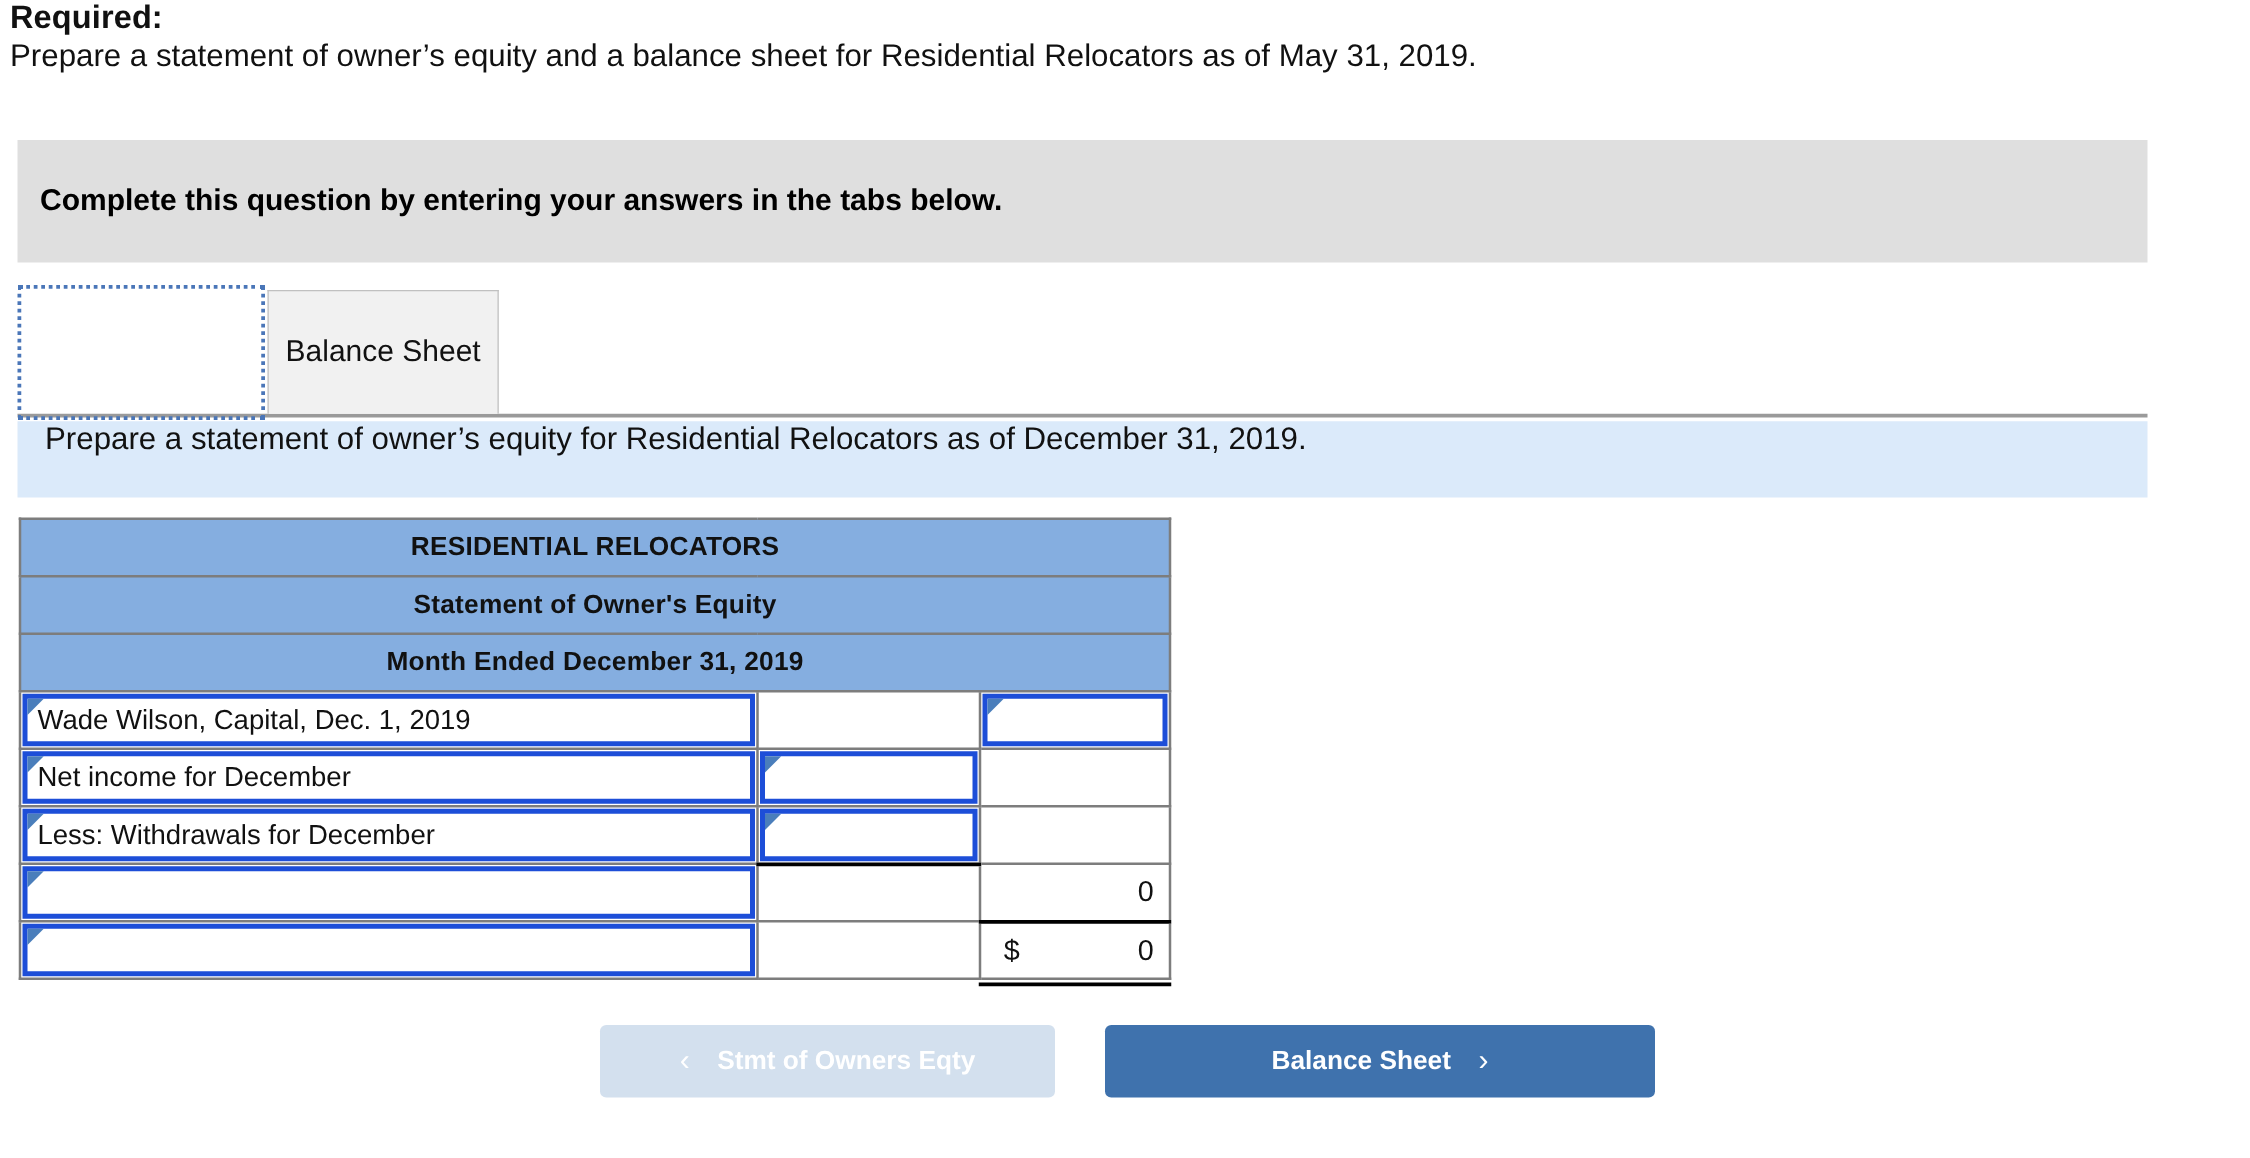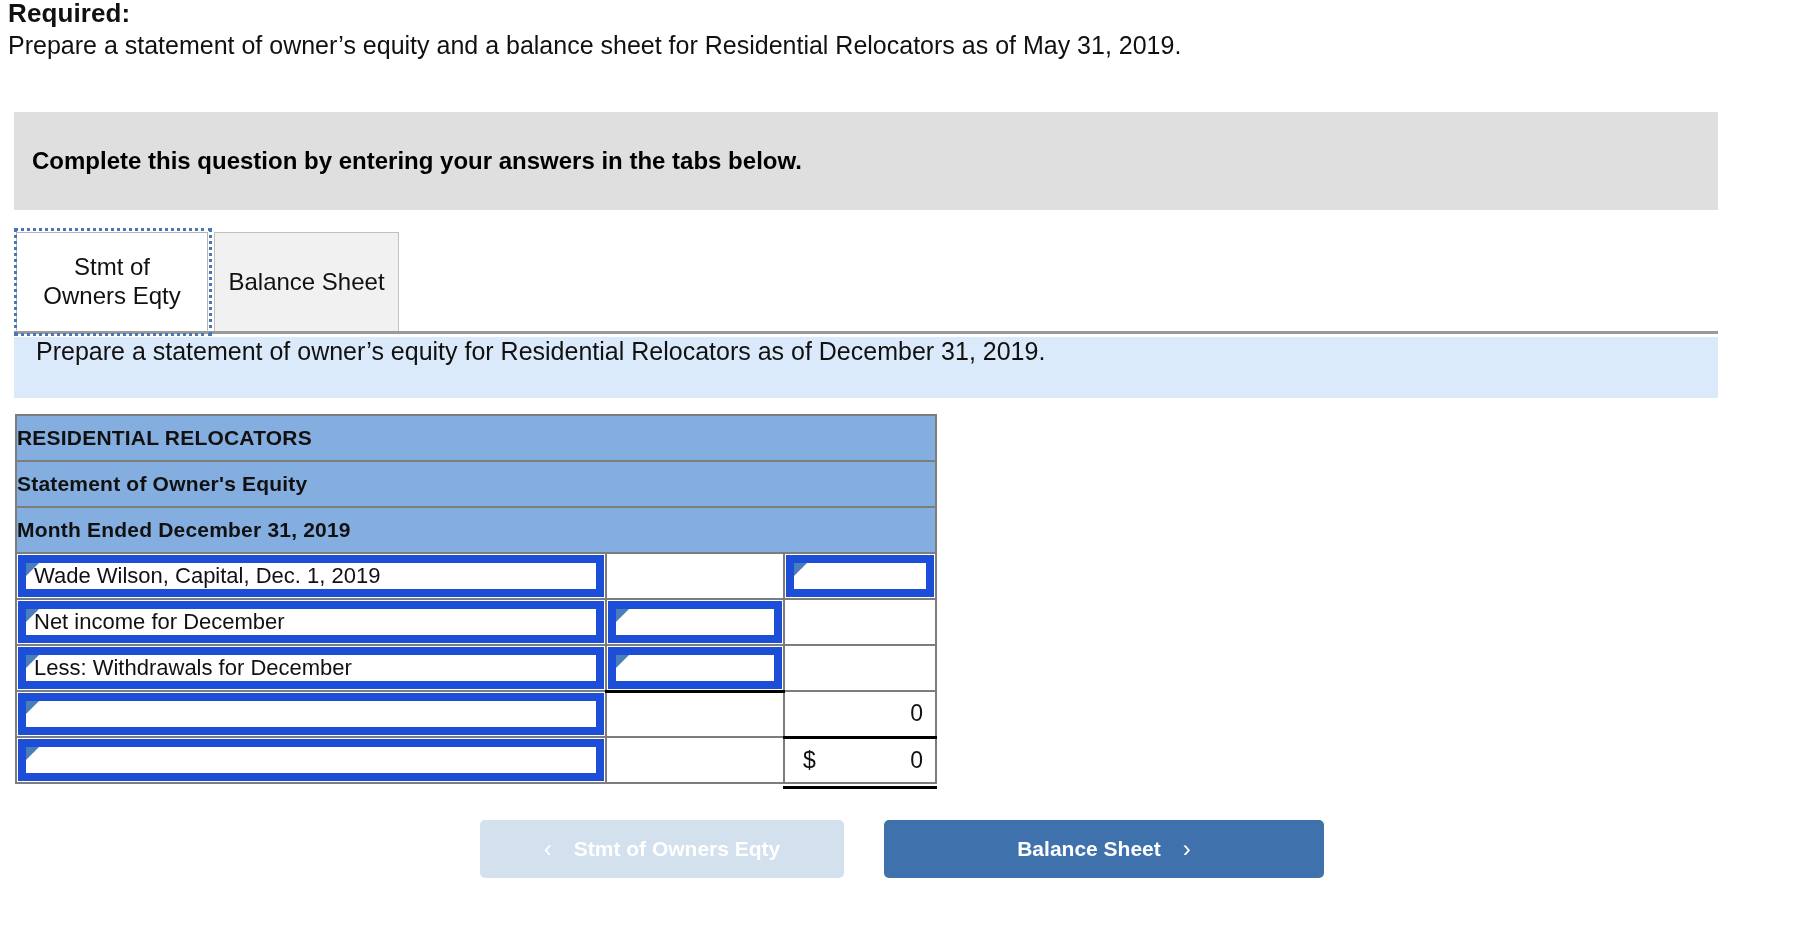--- a/index.html
+++ b/index.html
@@ -128,34 +128,34 @@
     padding: 0;
     height: 46px;
     vertical-align: middle;
   }
   .col-label { width: 590px; }
   .col-mid   { width: 178px; }
   .col-right { width: 152px; }
 
   .hdr {
     background: #85AEE0;
-    text-align: left;
+    text-align: center;
     font-size: 21px;
     font-weight: bold;
     color: #111;
     letter-spacing: 0.2px;
   }
 
   
   .cellwrap { position: relative; width: 100%; height: 100%; }
 
   .inputbox {
     position: absolute;
     left: 1px; top: 1px; right: 1px; bottom: 1px;
-    border: 8px solid #1d4ed8;
+    border: 4px solid #1d4ed8;
     background: #ffffff;
     display: flex;
     align-items: center;
     font-size: 22px;
     color: #111;
     cursor: text;
   }
   .inputbox.text-cell { padding-left: 8px; }
   .inputbox .marker {
     position: absolute;
@@ -233,26 +233,20 @@
   <div class="required-label">Required:</div>
   <div class="required-text">Prepare a statement of owner’s equity and a balance sheet for Residential Relocators as of May 31, 2019.</div>
 
   <div class="gray-banner">
     <span class="gray-banner-text">Complete this question by entering your answers in the tabs below.</span>
   </div>
 
   <div class="tabstrip">
     <div class="tab-underline"></div>
 
-    <div class="tab active">
-      <div>
-        <div>Stmt of</div>
-        <div>Owners Eqty</div>
-      </div>
-    </div>
     <div class="tab-focus-ring"></div>
 
     <div class="tab inactive">
       <span>Balance Sheet</span>
     </div>
   </div>
 
   <div class="blue-bar">
     <span class="blue-bar-text">Prepare a statement of owner’s equity for Residential Relocators as of December 31, 2019.</span>
   </div>

